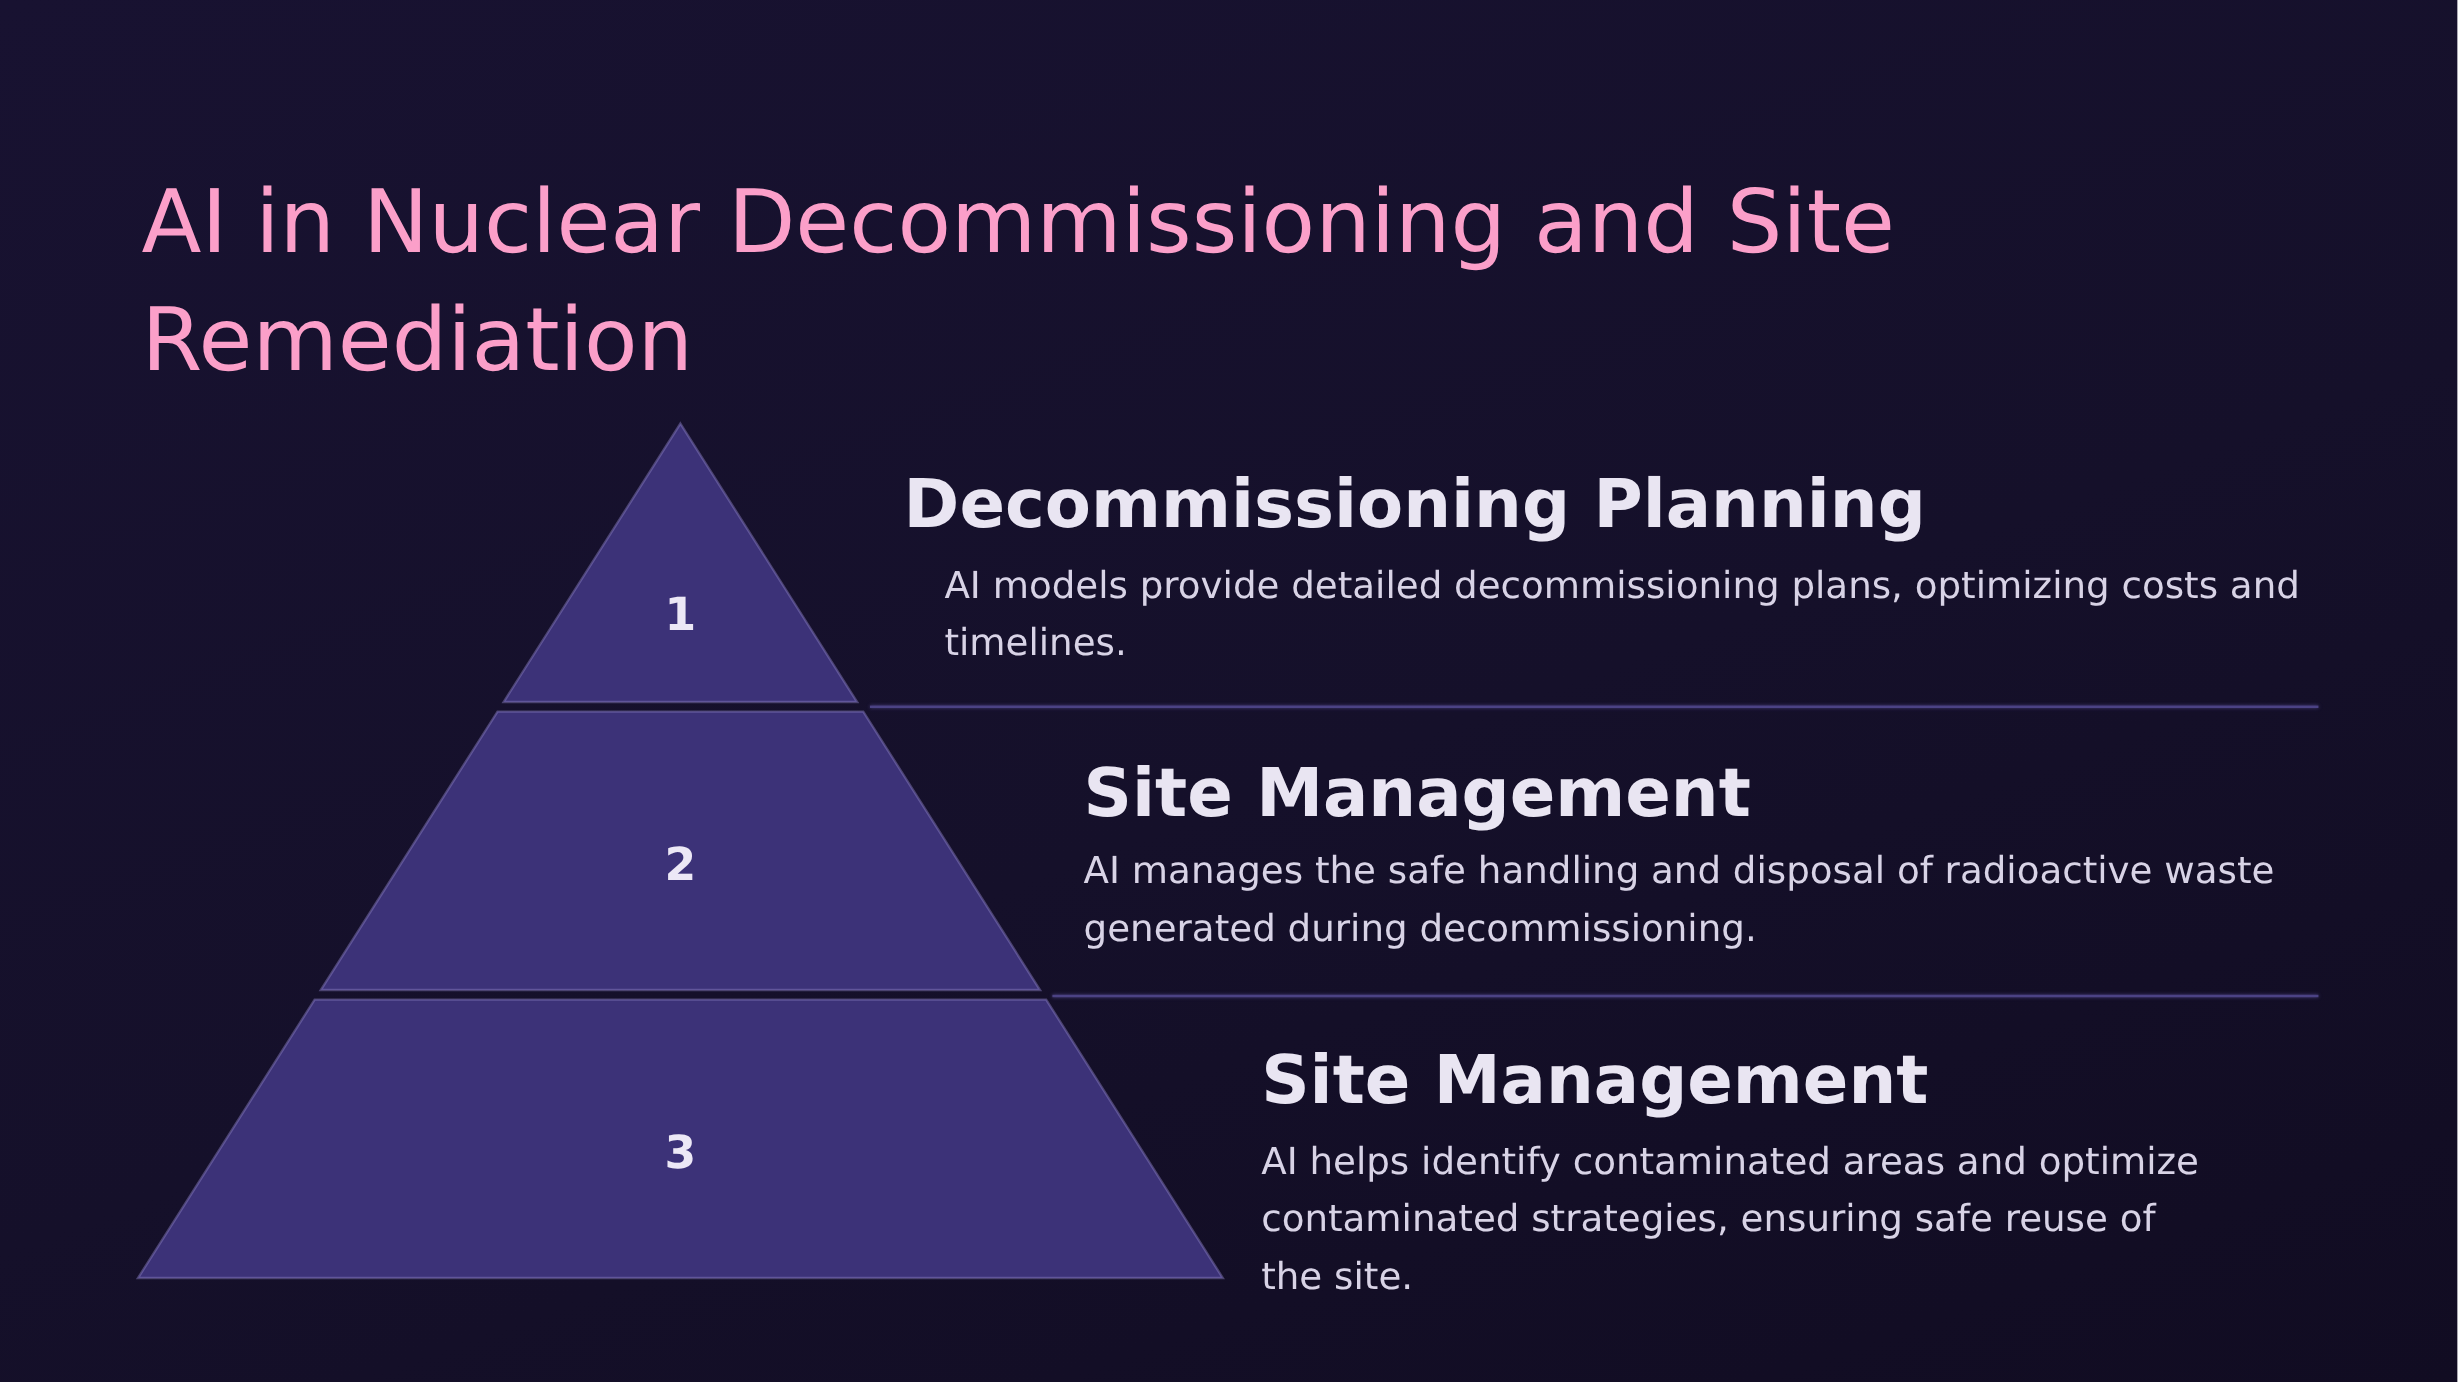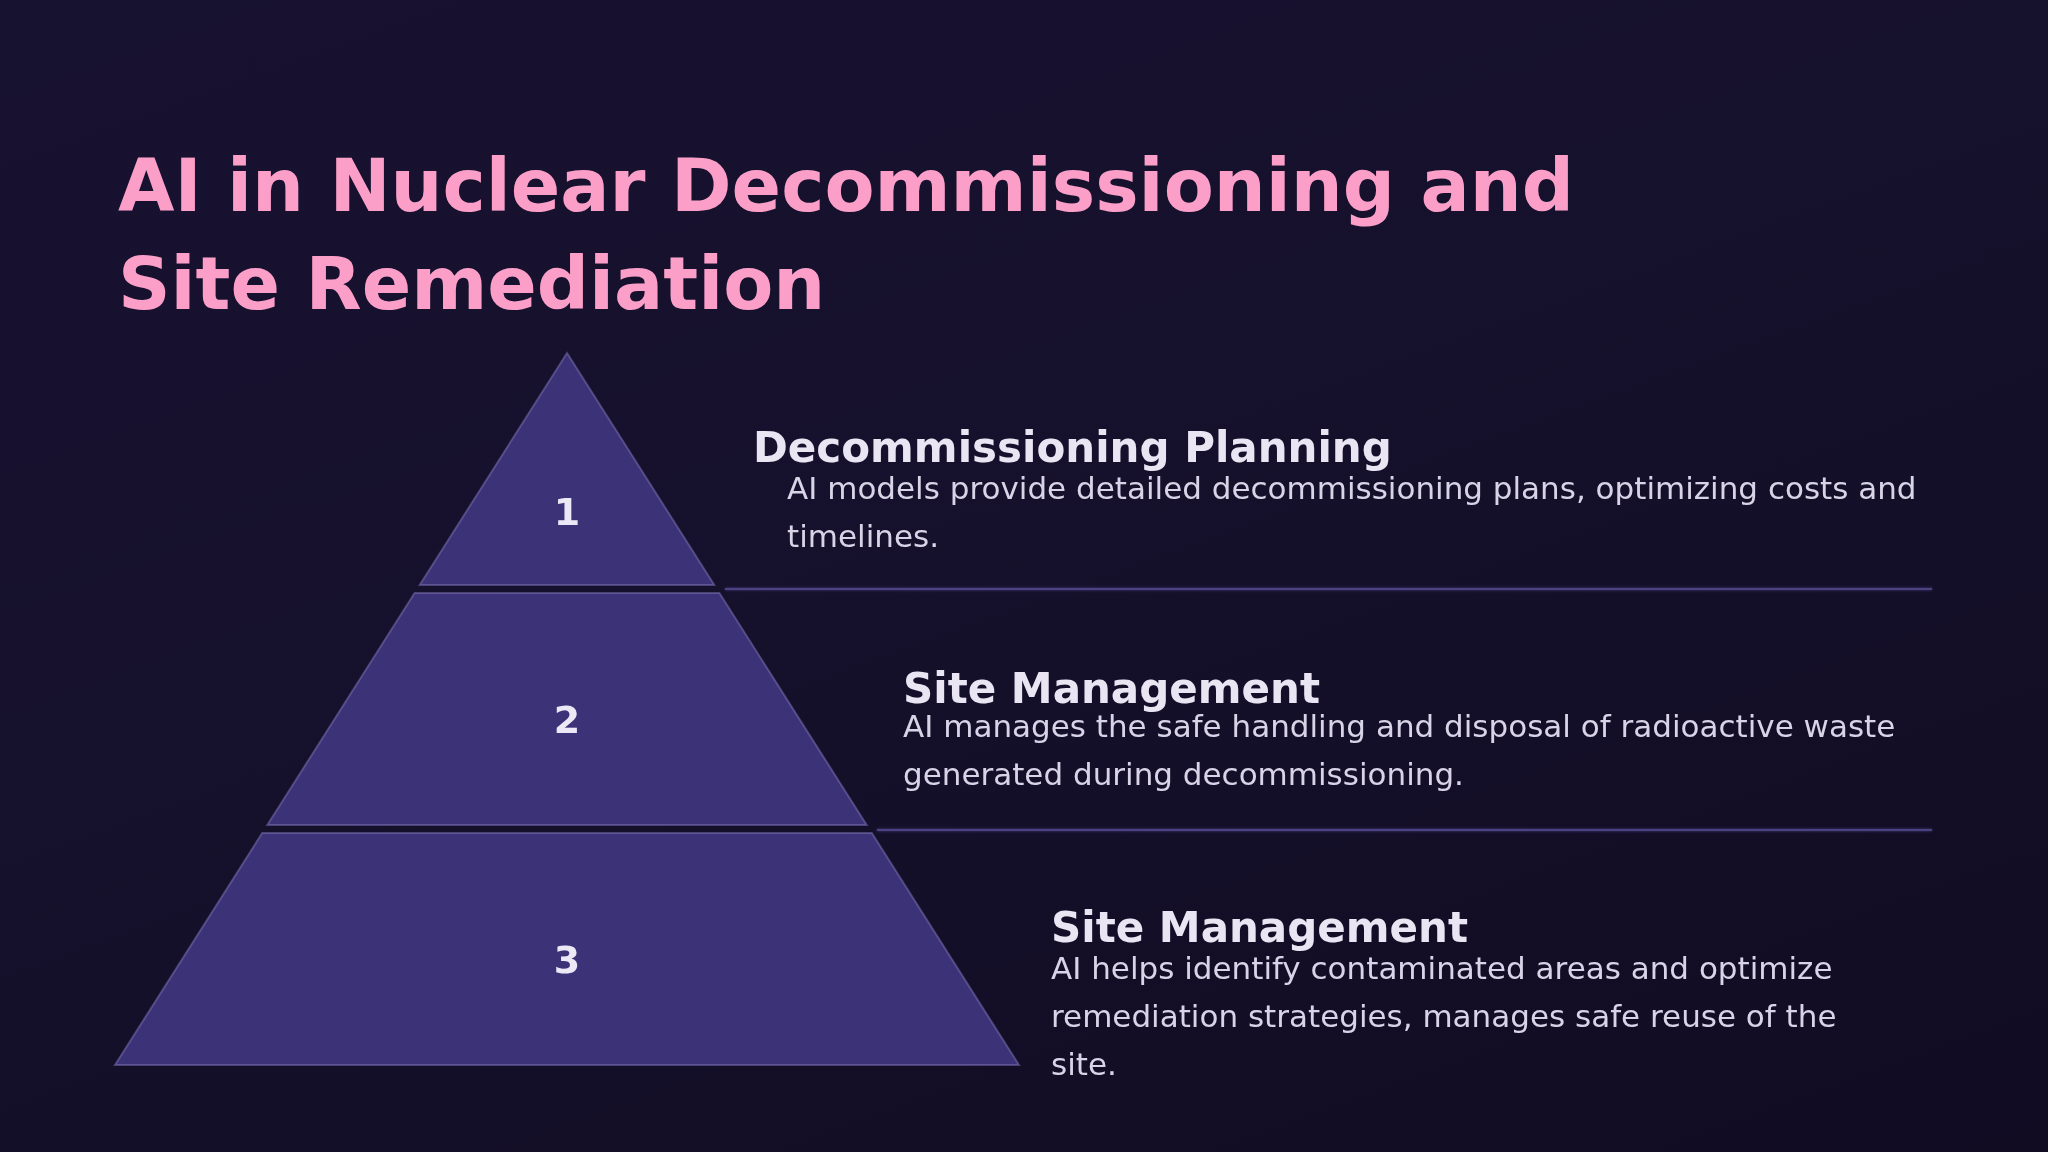--- a/index.html
+++ b/index.html
@@ -16,21 +16,21 @@
     height: 1152px;
     background: linear-gradient(160deg, #181231 0%, #15102a 55%, #110c22 100%);
   }
   .title {
     position: absolute;
     left: 118px;
     top: 88px;
     width: 1640px;
     font-size: 73px;
     line-height: 98px;
-    font-weight: bold;
+    font-weight: normal;
     color: #fb9fc9;
     letter-spacing: 0px;
   }
   .pyramid-svg {
     position: absolute;
     left: 0;
     top: 0;
     width: 2048px;
     height: 1152px;
   }
@@ -50,25 +50,24 @@
   .divider {
     position: absolute;
     height: 2px;
     background: #4b4284;
     box-shadow: 0 0 3px #4b4284;
   }
   .divider-1 { left: 725px;  top: 588px; width: 1207px; }
   .divider-2 { left: 877px;  top: 829px; width: 1055px; }
   .section-heading {
     position: absolute;
-    font-size: 42px;
+    font-size: 56px;
     font-weight: bold;
     color: #e9e5f2;
     white-space: nowrap;
-    margin-top: 35px;
   }
   .section-body {
     position: absolute;
     font-size: 31px;
     line-height: 48px;
     color: #d8d3e6;
   }
   .s1-heading { left: 753px;  top: 388px; }
   .s1-body    { left: 753px;  top: 464px; width: 1140px; margin-left: 34px; }
   .s2-heading { left: 903px;  top: 629px; }
@@ -95,15 +94,15 @@
   <div class="divider divider-1"></div>
   <div class="divider divider-2"></div>
 
   <div class="section-heading s1-heading">Decommissioning Planning</div>
   <div class="section-body s1-body">AI models provide detailed decommissioning plans, optimizing costs and timelines.</div>
 
   <div class="section-heading s2-heading">Site Management</div>
   <div class="section-body s2-body">AI manages the safe handling and disposal of radioactive waste generated during decommissioning.</div>
 
   <div class="section-heading s3-heading">Site Management</div>
-  <div class="section-body s3-body">AI helps identify contaminated areas and optimize remediation strategies, manages safe reuse of the site.</div>
+  <div class="section-body s3-body">AI helps identify contaminated areas and optimize contaminated strategies, ensuring safe reuse of the site.</div>
 
 </div>
 
 </body></html>

